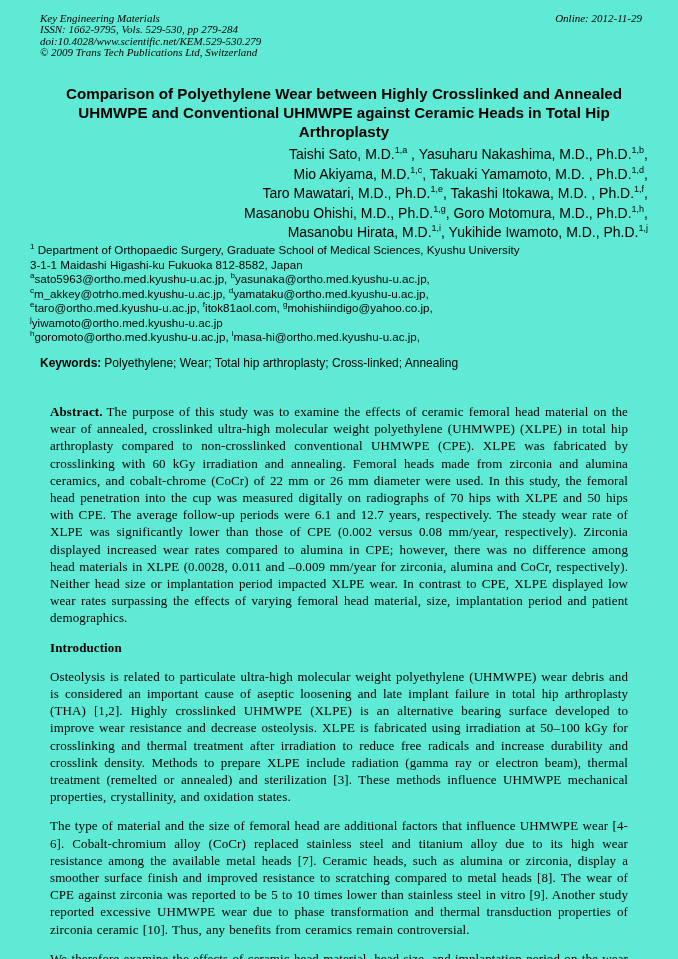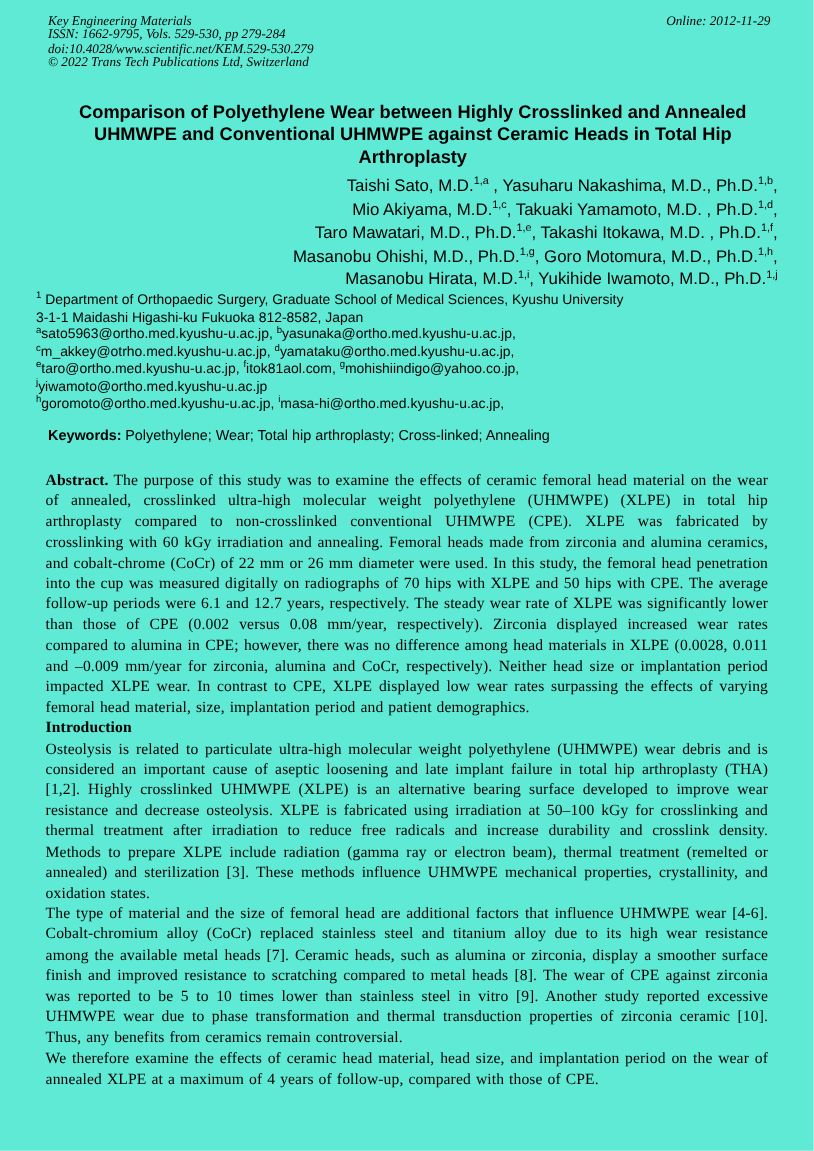--- a/index.html
+++ b/index.html
@@ -66,41 +66,41 @@
   .article {
     position: absolute;
     top: 391px; left: 38px;
     width: 602px;
     font-size: 13px;
     line-height: 17.2px;
     letter-spacing: 0.1px;
     word-spacing: 0.8px;
     text-align: justify;
   }
-  .article p { margin: 0; }
+  .article p { margin: 12px; }
   .abstract b { margin-right: 4px; }
   .section-heading {
     margin: 0;
     margin-top: 4px;
     font-size: 13px;
     font-weight: bold;
     text-align: left;
   }
 </style>
 </head>
 <body>
 
 <div class="page">
 
   <div class="header">
     <div>
       <div>Key Engineering Materials</div>
       <div>ISSN: 1662-9795, Vols. 529-530, pp 279-284</div>
       <div>doi:10.4028/www.scientific.net/KEM.529-530.279</div>
-      <div>© 2022 Trans Tech Publications Ltd, Switzerland</div>
+      <div>© 2009 Trans Tech Publications Ltd, Switzerland</div>
     </div>
     <div>Online: 2012-11-29</div>
   </div>
 
   <div class="title">Comparison of Polyethylene Wear between Highly Crosslinked and Annealed UHMWPE and Conventional UHMWPE against Ceramic Heads in Total Hip Arthroplasty</div>
 
   <div class="authors">
     <div>Taishi Sato, M.D.<sup>1,a</sup> , Yasuharu Nakashima, M.D., Ph.D.<sup>1,b</sup>,</div>
     <div>Mio Akiyama, M.D.<sup>1,c</sup>, Takuaki Yamamoto, M.D. , Ph.D.<sup>1,d</sup>,</div>
     <div>Taro Mawatari, M.D., Ph.D.<sup>1,e</sup>, Takashi Itokawa, M.D. , Ph.D.<sup>1,f</sup>,</div>

